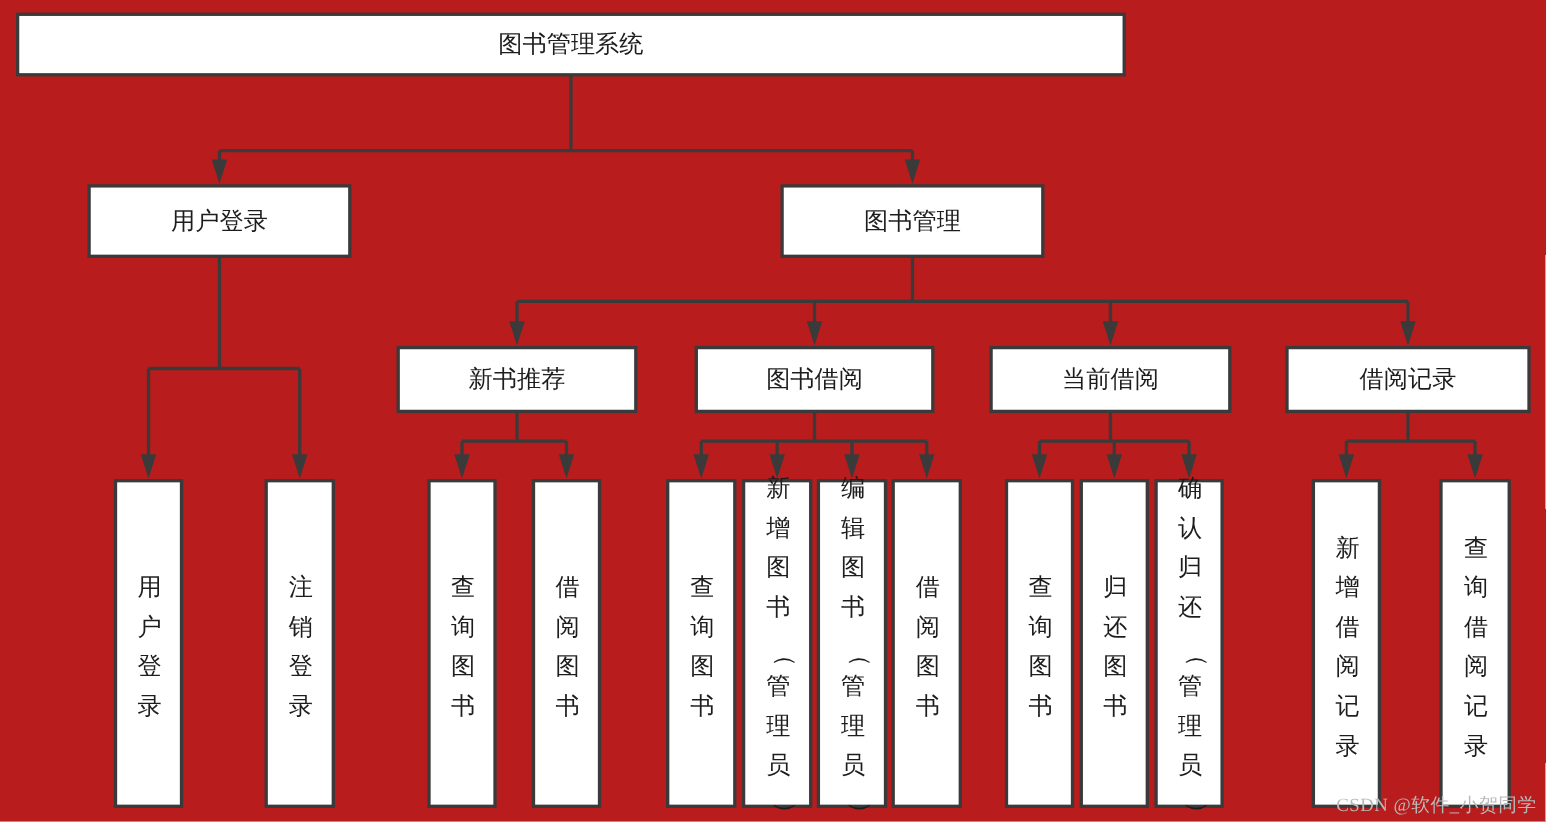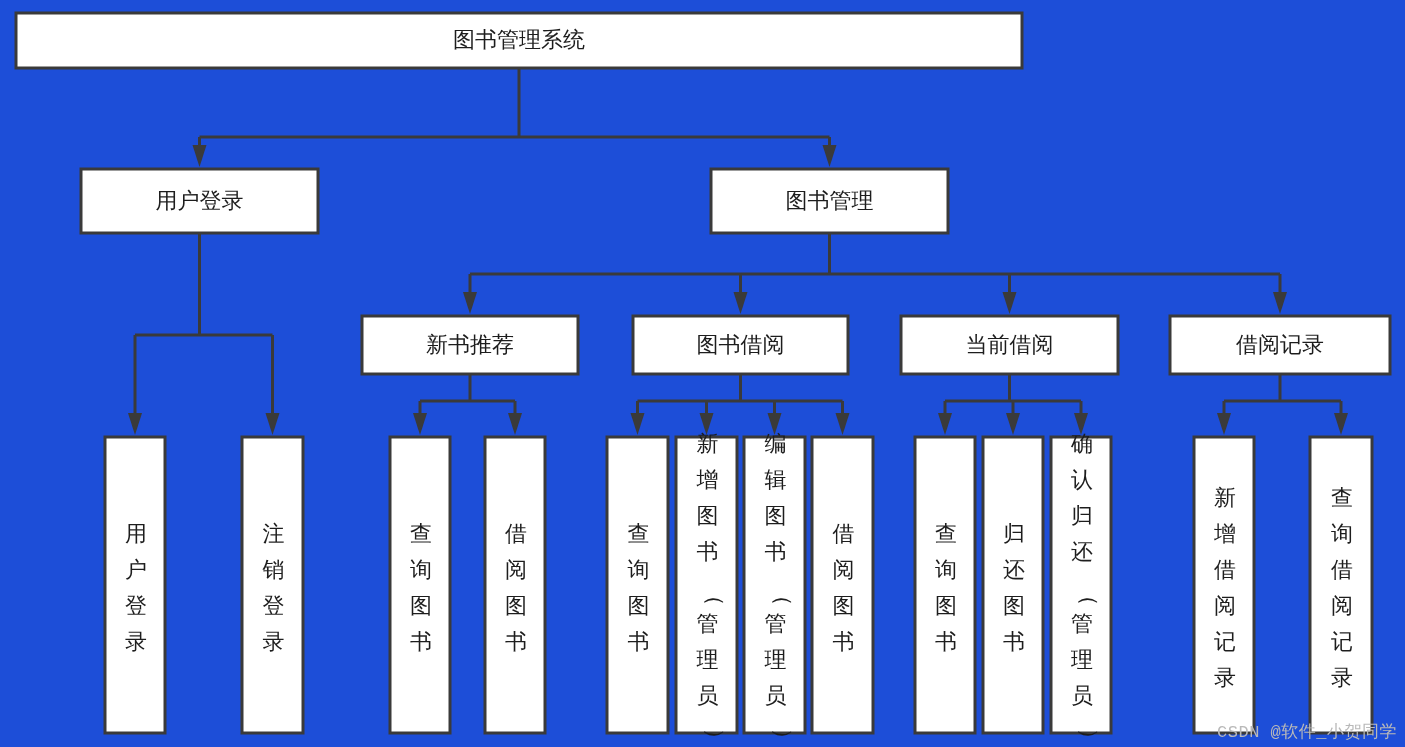--- a/index.html
+++ b/index.html
@@ -1,27 +1,27 @@
 <!DOCTYPE html>
 <html><head>
 <meta charset="utf-8">
 <style>
   html,body{margin:0;padding:0;background:#ffffff;}
   body{font-family:"Liberation Sans","DejaVu Sans",sans-serif;}
-  #stage{position:relative;width:1405px;height:747px;background:#1d4ed8;overflow:hidden;}
+  #stage{position:relative;width:1405px;height:747px;background:#b91c1c;overflow:hidden;}
   svg#diagram{position:absolute;left:0;top:0;width:1405px;height:747px;display:block;}
   .node-rect{fill:#ffffff;stroke:#3a3a3a;stroke-width:3;}
   .conn{stroke:#3a3a3a;stroke-width:3;fill:none;stroke-linecap:butt;}
   .arrow-head{fill:#3a3a3a;stroke:none;}
   .node-label{font-family:"Liberation Sans","DejaVu Sans",sans-serif;font-size:22px;fill:#1d1d1d;
               text-anchor:middle;dominant-baseline:middle;}
   .vlabel{font-family:"Liberation Sans","DejaVu Sans",sans-serif;font-size:22px;fill:#1d1d1d;
           text-anchor:middle;}
   .watermark{position:absolute;right:8px;bottom:4px;color:#b9b9b9;font-size:17px;
-             font-family:Liberation Mono, monospace;white-space:nowrap;
+             font-family:Liberation Serif, serif;white-space:nowrap;
              letter-spacing:0.5px;}
 </style>
 </head>
 <body>
 
 <div id="stage">
   <svg id="diagram" viewBox="0 0 1405 747">
     <g id="connectors">
         <line x1="519" y1="68" x2="519" y2="137" class="conn"></line>
         <line x1="199.5" y1="137" x2="829.5" y2="137" class="conn"></line>

